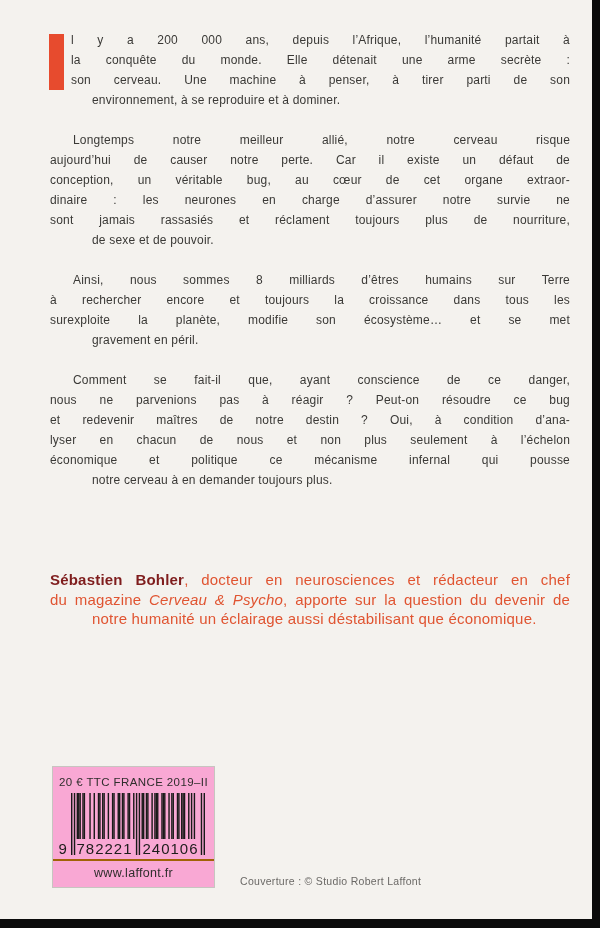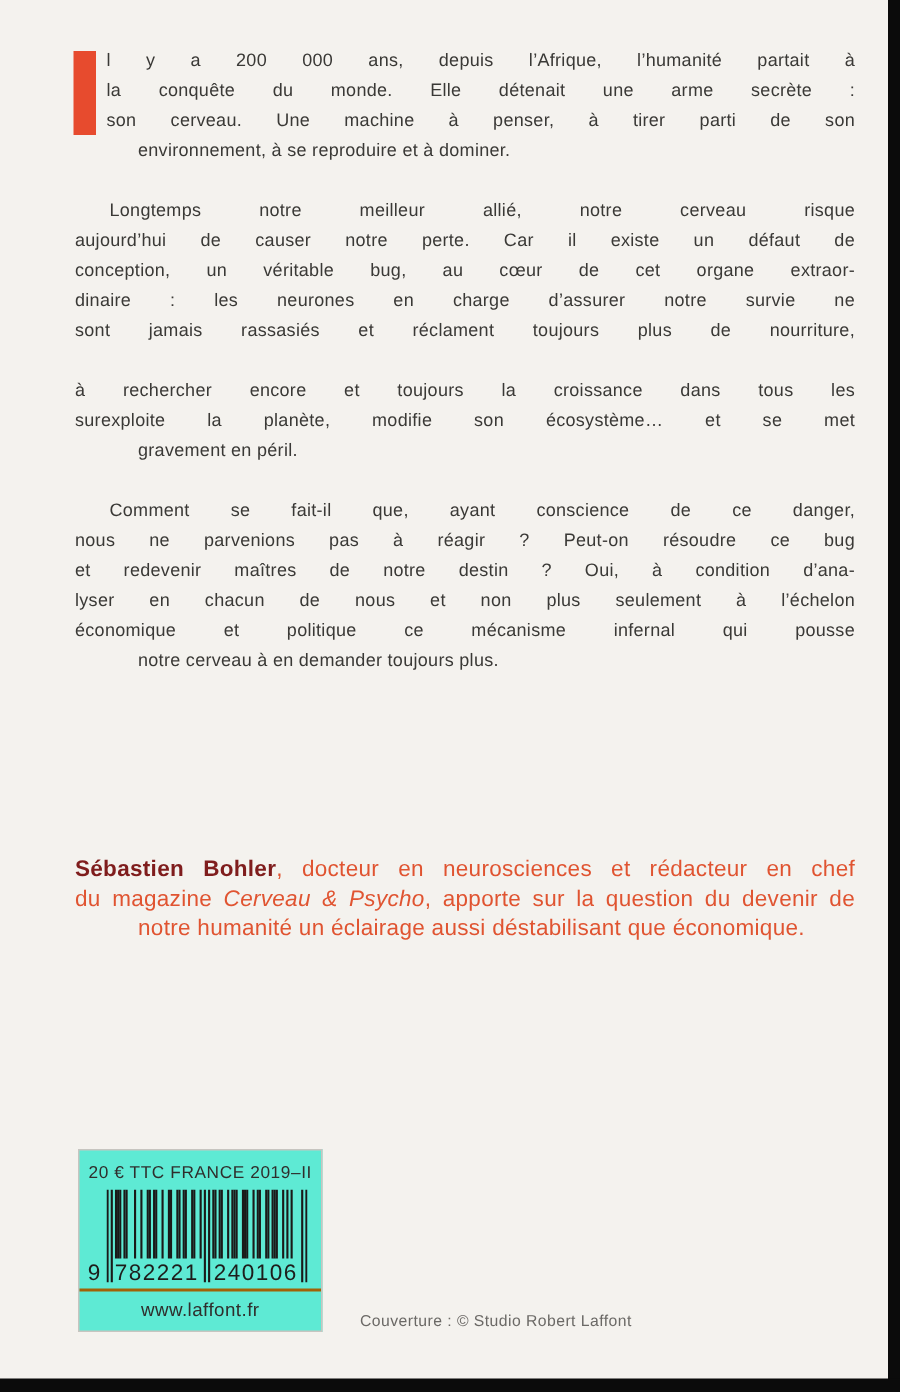--- a/index.html
+++ b/index.html
@@ -33,21 +33,21 @@
   .bio{
     position:absolute;left:50px;top:570px;width:520px;
     font-size:15px;line-height:19.5px;letter-spacing:0.2px;
     color:#e05431;
   }
   .bio .b{font-weight:bold;color:#7f1d1d;}
   .bio .i{font-style:italic;}
   
   .barcode-box{
     position:absolute;left:52px;top:766px;width:163px;
-    background:#5eead4;border:1px solid #c7c5c0;
+    background:#f9a8d4;border:1px solid #c7c5c0;
     box-sizing:border-box;
   }
   .price{
     padding-top:9px;text-align:center;
     font-size:11.5px;letter-spacing:0.4px;color:#2f2e2c;
   }
   .bars-wrap{
     position:relative;width:150px;height:62px;margin:5px auto 0;
   }
   .bars-wrap svg{position:absolute;left:12px;top:0;}
@@ -86,22 +86,24 @@
         <div class="line bar-inset">la conquête du monde. Elle détenait une arme secrète :</div>
         <div class="line bar-inset">son cerveau. Une machine à penser, à tirer parti de son</div>
         <div class="line last">environnement, à se reproduire et à dominer.</div>
       </div>
       <div class="para">
         <div class="line first-indent">Longtemps notre meilleur allié, notre cerveau risque</div>
         <div class="line">aujourd’hui de causer notre perte. Car il existe un défaut de</div>
         <div class="line">conception, un véritable bug, au cœur de cet organe extraor-</div>
         <div class="line">dinaire : les neurones en charge d’assurer notre survie ne</div>
         <div class="line">sont jamais rassasiés et réclament toujours plus de nourriture,</div>
+        <div class="line last">de sexe et de pouvoir.</div>
       </div>
       <div class="para">
+        <div class="line first-indent">Ainsi, nous sommes 8 milliards d’êtres humains sur Terre</div>
         <div class="line">à rechercher encore et toujours la croissance dans tous les</div>
         <div class="line">surexploite la planète, modifie son écosystème… et se met</div>
         <div class="line last">gravement en péril.</div>
       </div>
       <div class="para">
         <div class="line first-indent">Comment se fait-il que, ayant conscience de ce danger,</div>
         <div class="line">nous ne parvenions pas à réagir ? Peut-on résoudre ce bug</div>
         <div class="line">et redevenir maîtres de notre destin ? Oui, à condition d’ana-</div>
         <div class="line">lyser en chacun de nous et non plus seulement à l’échelon</div>
         <div class="line">économique et politique ce mécanisme infernal qui pousse</div>

